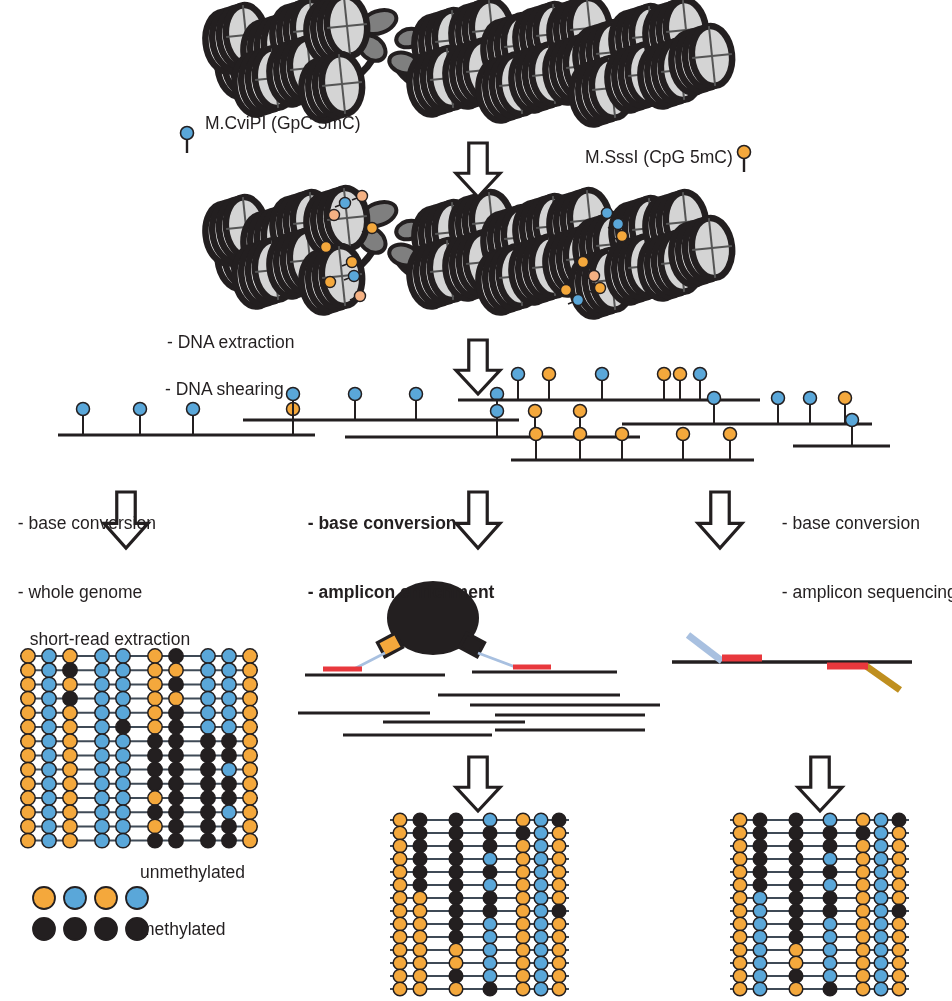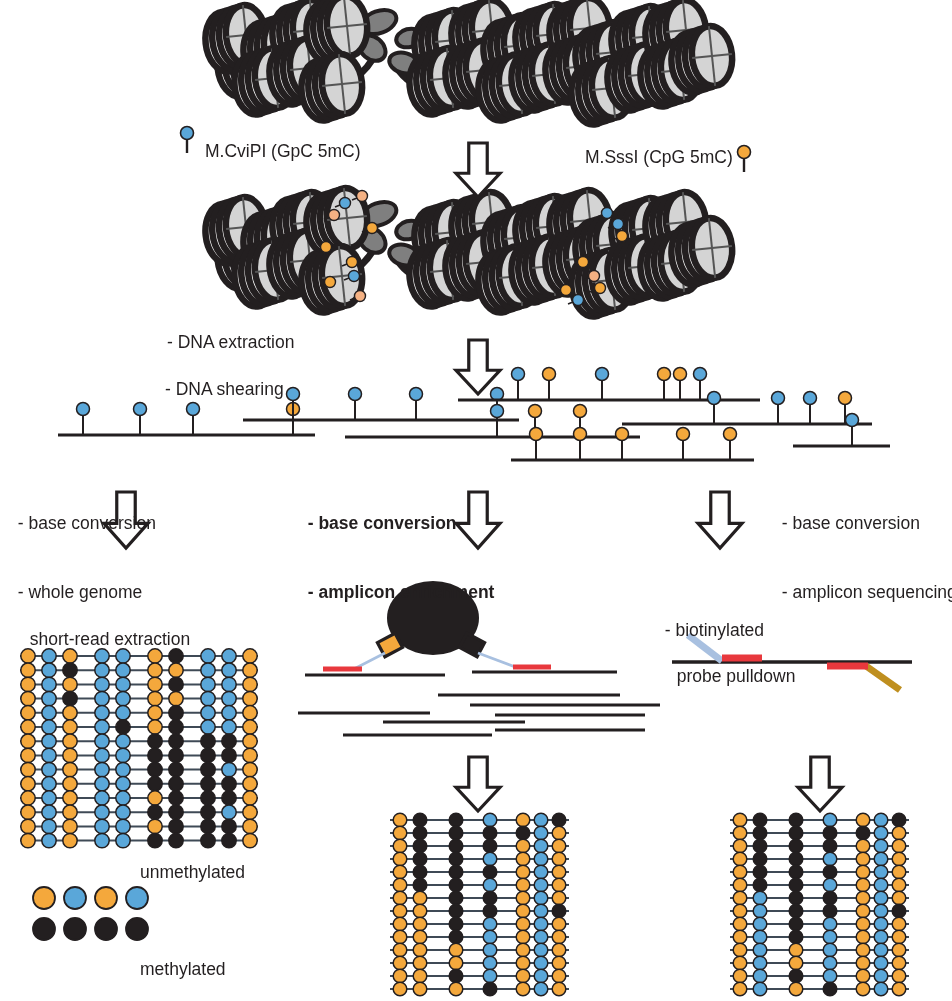--- a/index.html
+++ b/index.html
@@ -7,30 +7,30 @@
   body{
     width:952px;height:1001px;position:relative;overflow:hidden;
     font-family:"Liberation Sans","DejaVu Sans",sans-serif;
     color:#231f20;
   }
   .stage{position:absolute;left:0;top:0;width:952px;height:1001px;}
   svg.layer{position:absolute;left:0;top:0;width:952px;height:1001px;overflow:visible;}
   .txt{position:absolute;white-space:pre;font-size:17.5px;line-height:1.32;color:#231f20;}
   .txt.bold{font-weight:bold;}
   
-  #lbl-cvipi{left:205px;top:140px;}
+  #lbl-cvipi{left:205px;top:112px;}
   #lbl-sssi{left:585px;top:146px;}
   #lbl-extraction{left:167px;top:331px;text-align:right;}
   #lbl-shearing{left:165px;top:378px;}
   #lbl-left-branch{left:8px;top:489px;}
   #lbl-mid-branch{left:298px;top:489px;}
   #lbl-right-branch{left:772px;top:489px;}
   #lbl-pulldown{left:655px;top:596px;}
   #lbl-unmeth{left:140px;top:861px;}
-  #lbl-meth{left:140px;top:918px;margin-top:40px;}
+  #lbl-meth{left:140px;top:918px;}
 </style>
 </head>
 <body>
 
 <div class="stage">
 
 <svg class="layer" id="gfx" viewBox="0 0 952 1001" aria-hidden="true">
       <g>
         <path d="M232,72 C300,96 350,96 372,60
                  M392,58 C404,86 430,96 452,78" fill="none" stroke="#231f20" stroke-width="7" stroke-linecap="round"></path>
@@ -1130,21 +1130,17 @@
 <div class="txt bold" id="lbl-mid-branch">
   <span>- base conversion</span><br><br>
   <span>- amplicon enrichment</span>
 </div>
 
 <div class="txt" id="lbl-right-branch">
   <span>- base conversion</span><br><br>
   <span>- amplicon sequencing</span>
 </div>
 
-<div class="txt" id="lbl-pulldown">
-  <span>- biotinylated</span><br>
-  <span style="padding-left:12px">probe pulldown</span>
-</div>
 
 <div class="txt" id="lbl-unmeth">unmethylated</div>
 <div class="txt" id="lbl-meth">methylated</div>
 
 </div>
 
 </body></html>

